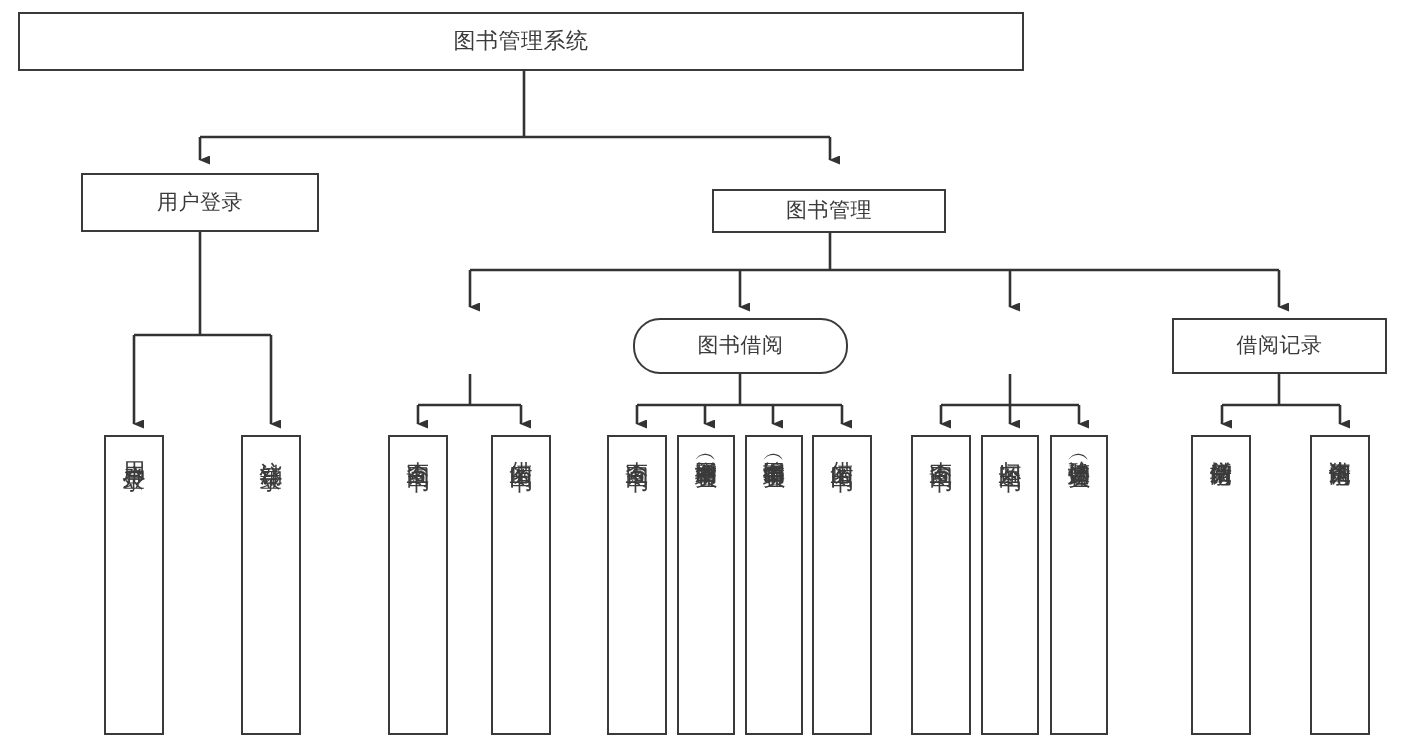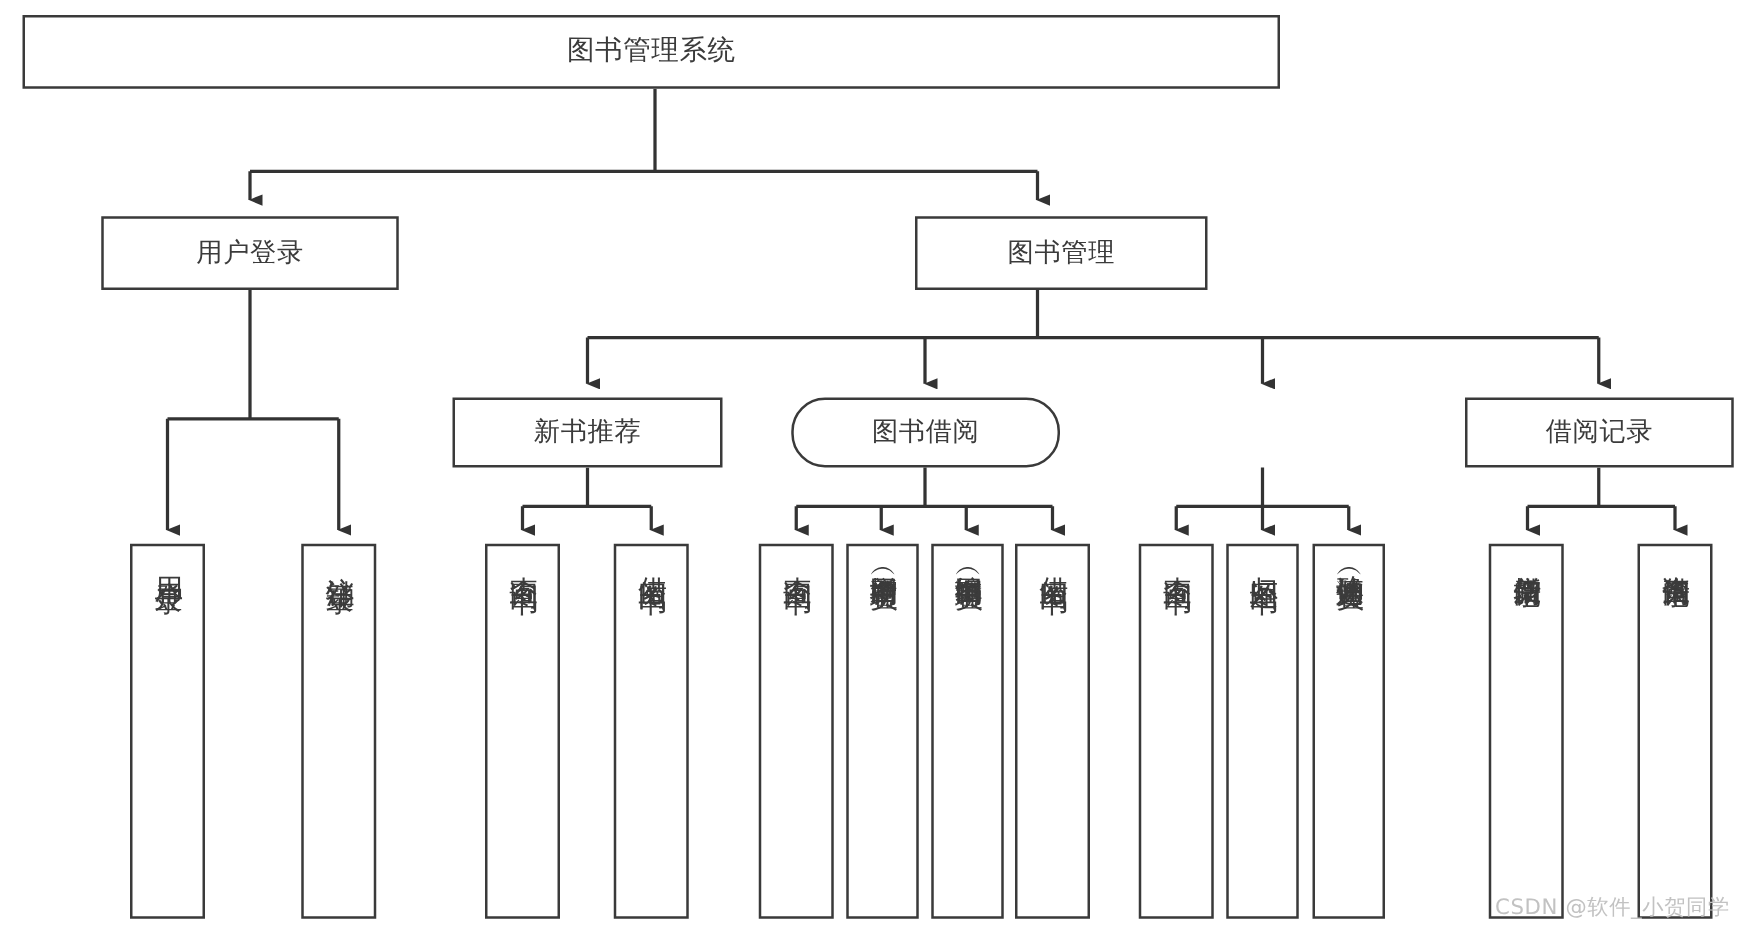--- a/index.html
+++ b/index.html
@@ -132,27 +132,24 @@
     </g>
   </svg>
 
   <div class="node horiz root" style="left:18px; top:12px; width:1006px; height:59px;">
     <span class="lbl">图书管理系统</span>
   </div>
 
   <div class="node horiz" style="left:81px; top:173px; width:238px; height:59px;">
     <span class="lbl">用户登录</span>
   </div>
-  <div class="node horiz" style="left:712px; top:173px; width:234px; height:59px;margin-left:20px;">
+  <div class="node horiz" style="left:712px; top:189px; width:234px; height:44px;">
     <span class="lbl">图书管理</span>
   </div>
 
-  <div class="node horiz" style="left:362px; top:318px; width:216px; height:56px;">
-    <span class="lbl">新书推荐</span>
-  </div>
   <div class="node horiz" style="left:633px; top:318px; width:215px; height:56px;border-radius:27px;">
     <span class="lbl">图书借阅</span>
   </div>
   <div class="node horiz" style="left:1172px; top:318px; width:215px; height:56px;font-family:Liberation Serif, serif;">
     <span class="lbl">借阅记录</span>
   </div>
 
   <div class="node vert" style="left:104px; top:435px; width:60px; height:300px;">
     <span class="lbl">用户登录</span>
   </div>
@@ -190,15 +187,14 @@
     <span class="lbl">确认归还（管理员）</span>
   </div>
 
   <div class="node vert tall" style="left:1191px; top:435px; width:60px; height:300px;">
     <span class="lbl">新增借阅记录</span>
   </div>
   <div class="node vert tall" style="left:1310px; top:435px; width:60px; height:300px;">
     <span class="lbl">查询借阅记录</span>
   </div>
 
-  <div class="watermark" style="left:1196px; top:714px;">CSDN @软件_小贺同学</div>
 
 </div>
 
 </body></html>

